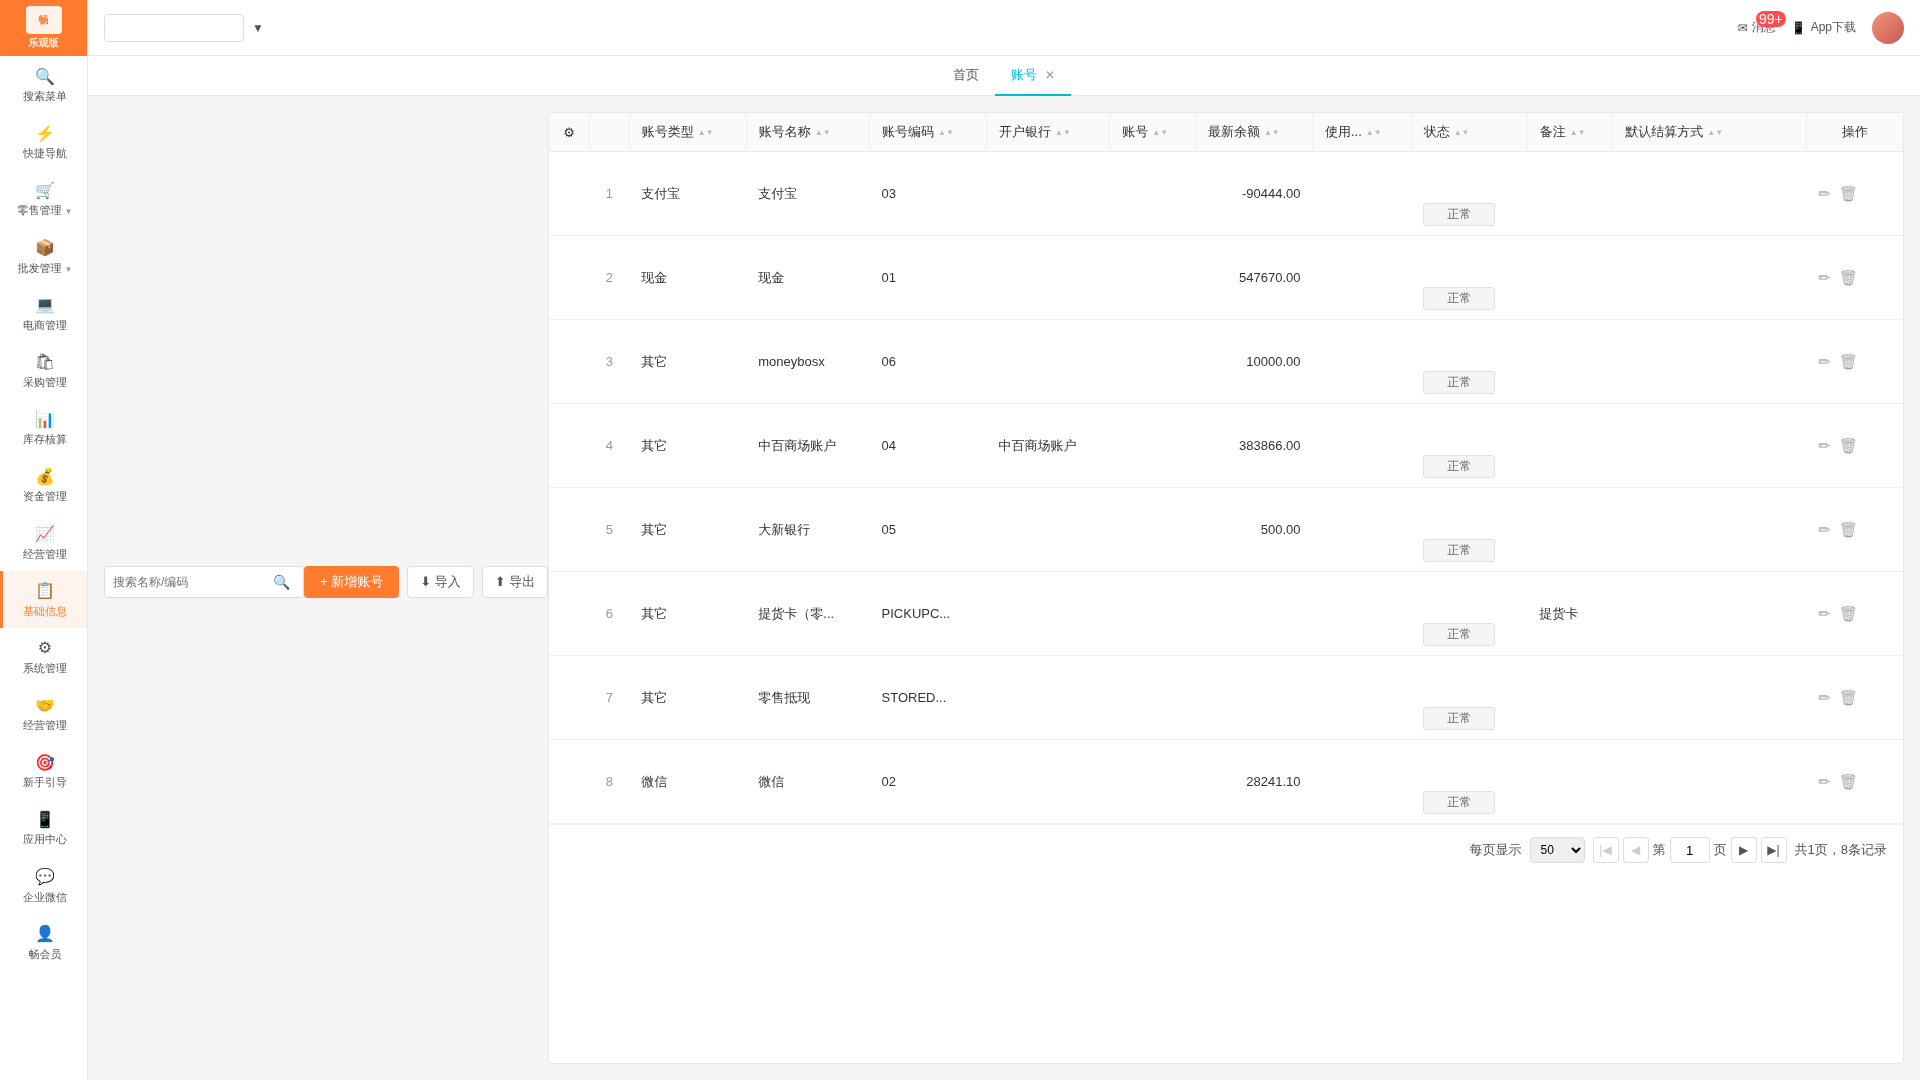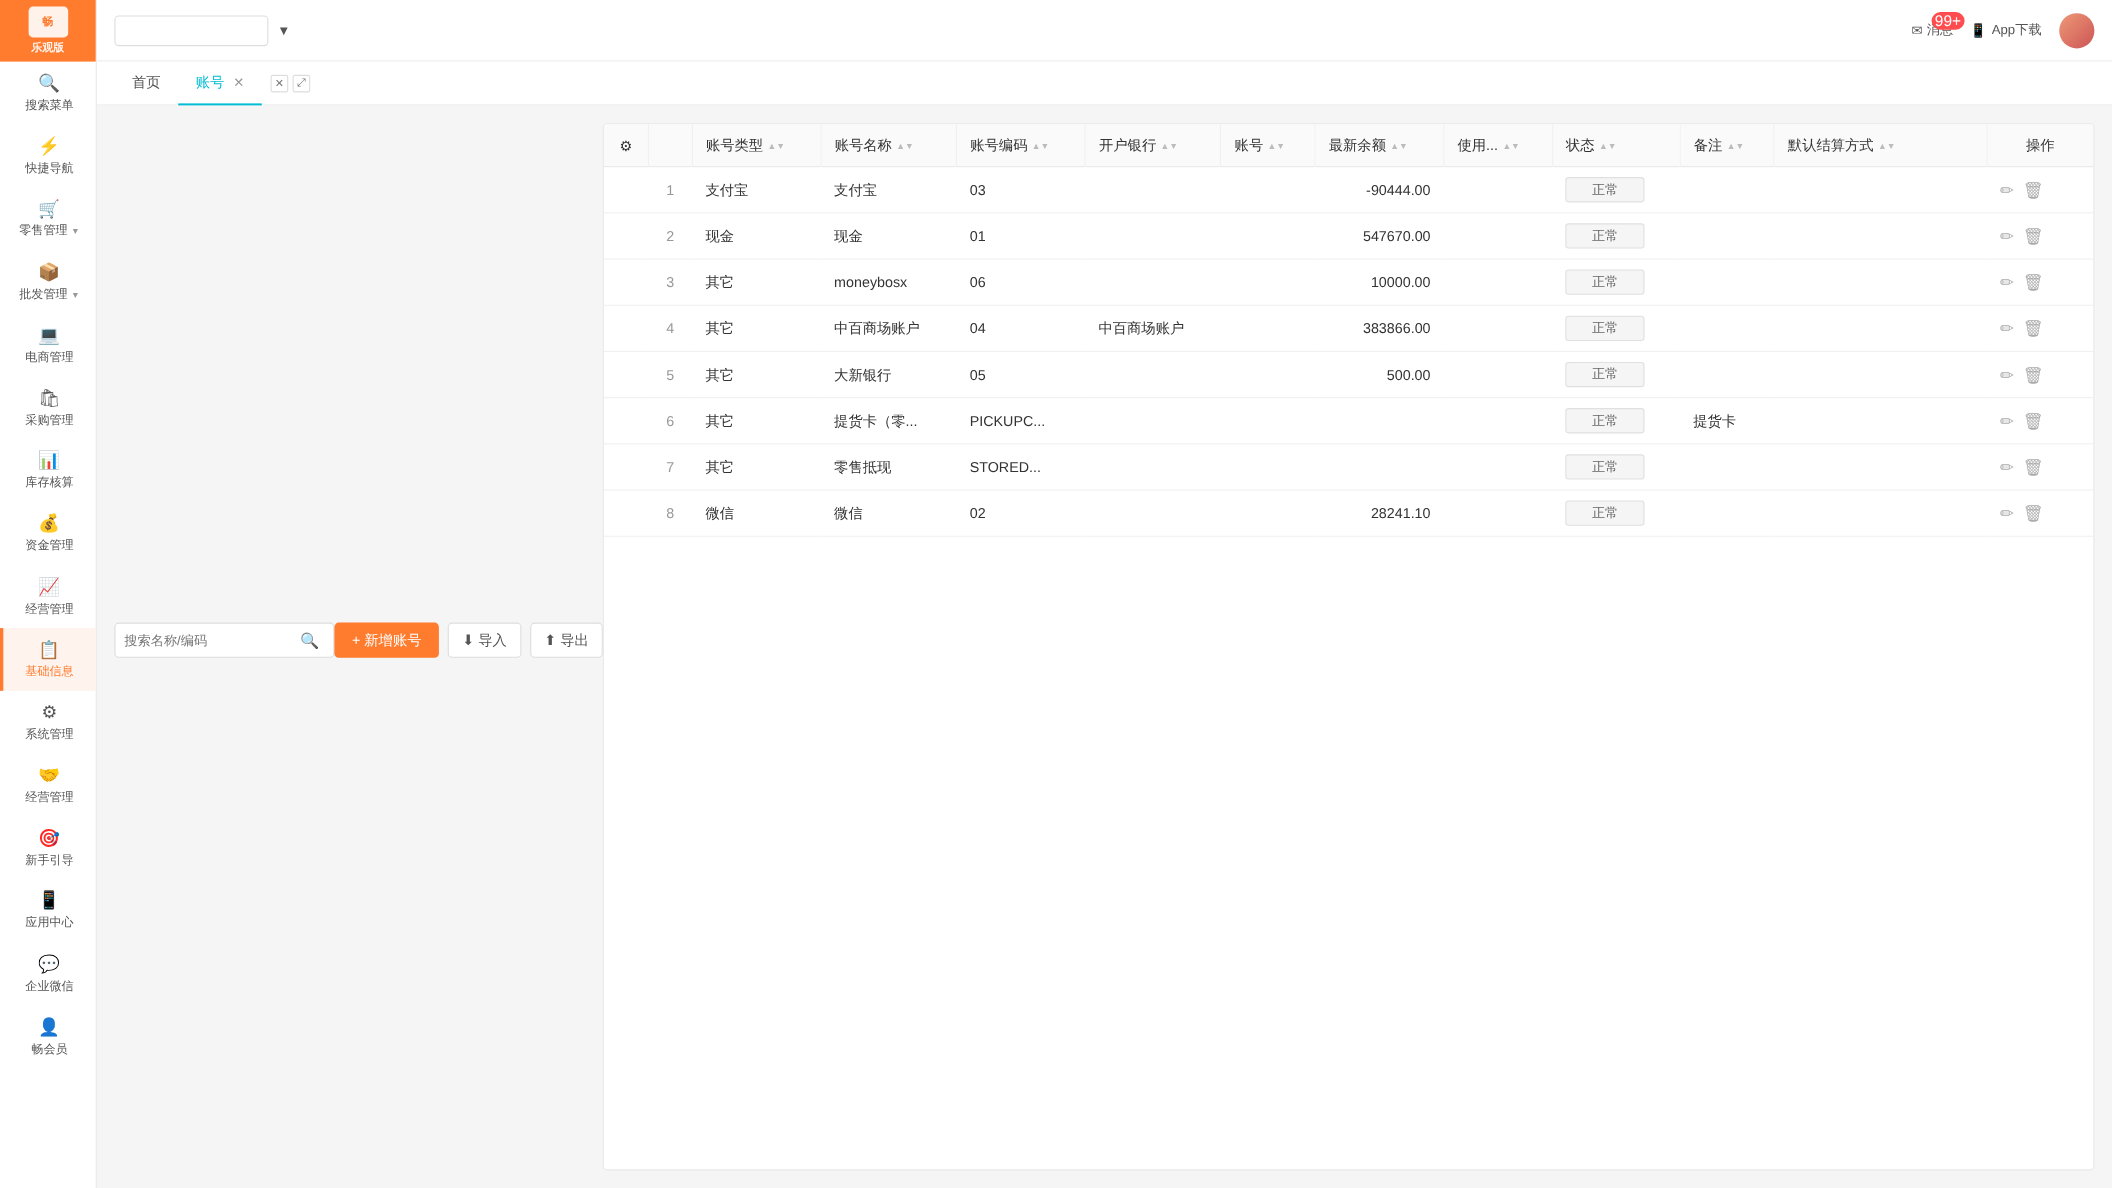--- a/index.html
+++ b/index.html
@@ -151,20 +151,21 @@
 
     
     .tab-bar {
       height: 40px;
       background: #fff;
       border-bottom: 1px solid #e8e8e8;
       display: flex;
       align-items: center;
       padding: 0 16px;
       flex-shrink: 0;
+      flex-direction: column;
     }
     .tab-item {
       height: 40px;
       display: flex;
       align-items: center;
       padding: 0 16px;
       font-size: 13px;
       cursor: pointer;
       color: #555;
       border-bottom: 2px solid transparent;
@@ -301,20 +302,21 @@
     }
     .row-num { color: #999; text-align: center; }
     .status-badge {
       display: inline-block;
       padding: 2px 23px;
       border-radius: 3px;
       font-size: 12px;
       background: #f5f5f5;
       color: #555;
       border: 1px solid #e0e0e0;
+      margin-top: 42px;
     }
     .status-normal { background: #f5f5f5; color: #666; }
     .action-btns {
       display: flex;
       align-items: center;
       gap: 8px;
     }
     .action-btn {
       cursor: pointer;
       color: #aaa;
@@ -749,15 +751,33 @@
     <td>
       <div class="action-btns">
         <span class="action-btn" title="编辑">✏</span>
         <span class="action-btn" title="删除">🗑</span>
       </div>
     </td>
   </tr>
           </tbody>
       </table>
 
+      <div class="pagination-bar">
+        <span>每页显示</span>
+        <select class="select-box">
+          <option>50</option>
+          <option>100</option>
+          <option>200</option>
+        </select>
+        <div class="page-nav">
+          <div class="page-nav-btn disabled">|◀</div>
+          <div class="page-nav-btn disabled">◀</div>
+          <span>第</span>
+          <input class="page-input" type="text" value="1" style="">
+          <span>页</span>
+          <div class="page-nav-btn">▶</div>
+          <div class="page-nav-btn">▶|</div>
+        </div>
+        <span>共1页，8条记录</span>
+      </div>
     </div>
   </div>
 </div>
 
 </body></html>

